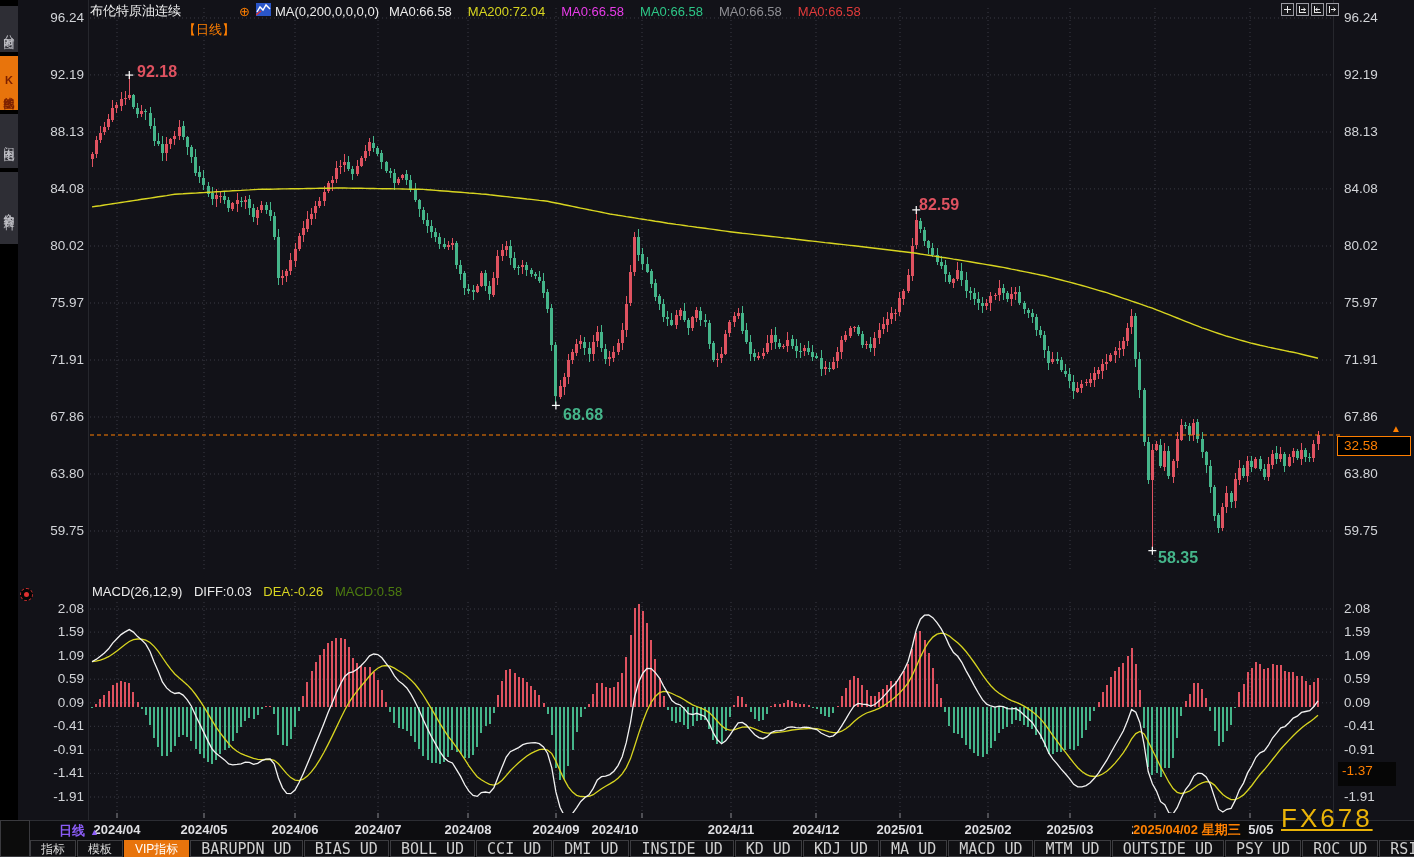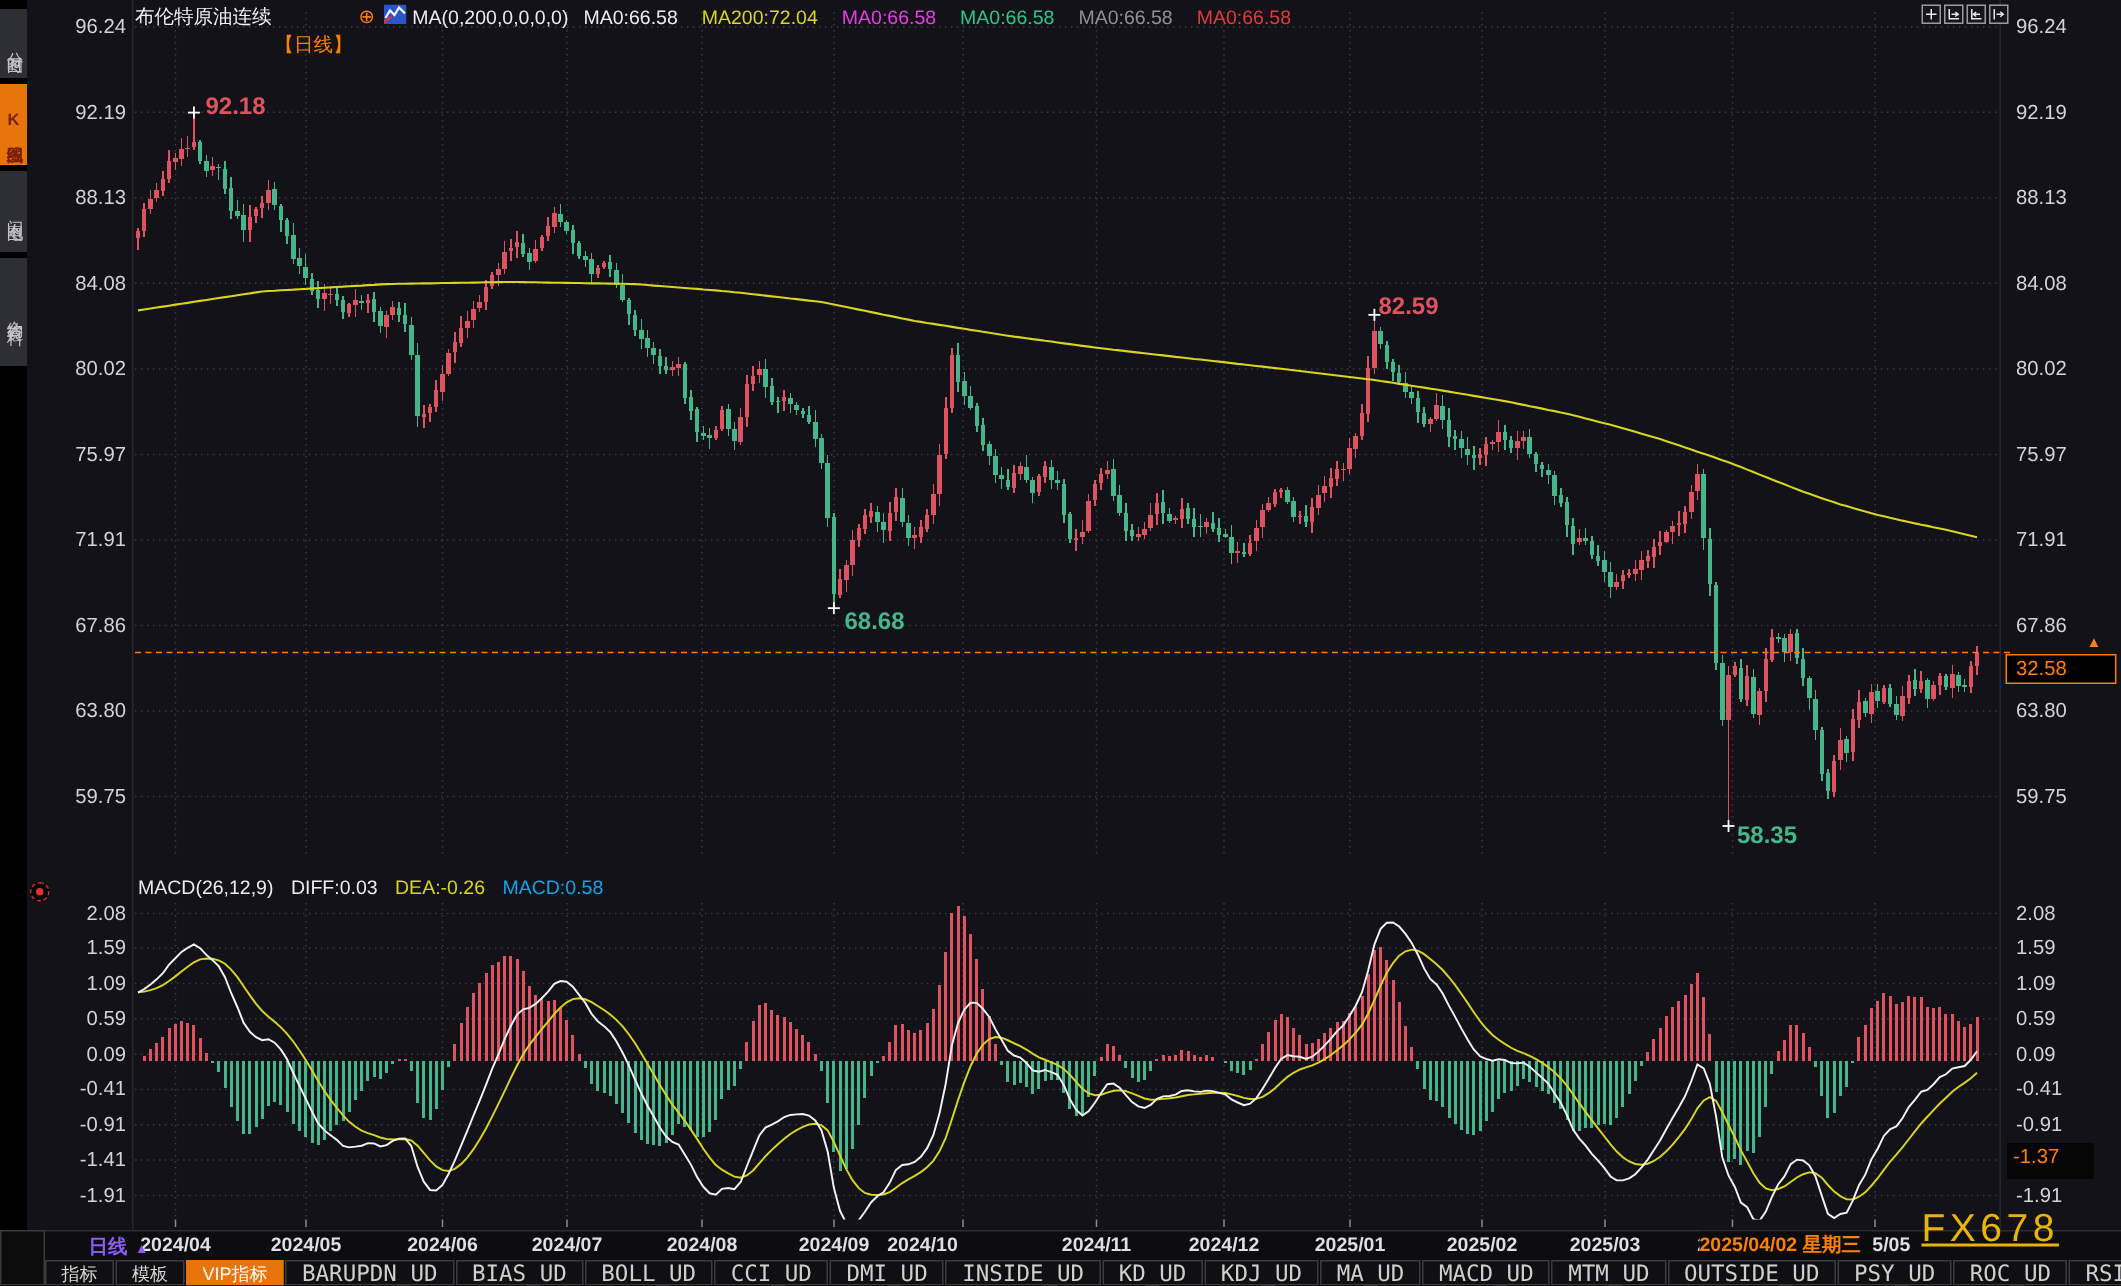--- a/index.html
+++ b/index.html
@@ -33,21 +33,21 @@
   .price-box{position:absolute;left:1337px;top:436px;width:66px;height:18px;line-height:18px;
              background:#000;border:1px solid #ff7f00;color:#ff7f00;font-size:13.5px;
              padding-left:6px;z-index:15;}
   .price-arrow{position:absolute;left:1391px;top:423px;color:#ff7f00;font-size:10px;z-index:15;}
   .macd-cross-box{position:absolute;left:1338px;top:762px;width:54px;height:24px;line-height:18px;
              background:#060606;color:#ff7f00;font-size:13.5px;padding-left:4px;z-index:15;}
   
   .macd-hdr{position:absolute;left:92px;top:584px;font-size:13px;z-index:10;white-space:nowrap;}
   .macd-hdr .w{color:#ececec;margin-right:8px;}
   .macd-hdr .y{color:#d8d520;margin-right:8px;}
-  .macd-hdr .m{color:#0ea5e9;text-align:right;}
+  .macd-hdr .m{color:#4d7c0f;text-align:right;}
   .burst{position:absolute;left:20px;top:588px;width:11px;height:11px;border:1px dashed #d03030;
          border-radius:50%;background:#050505;z-index:10;cursor:pointer;}
   .burst::after{content:"";position:absolute;left:3px;top:3px;width:5px;height:5px;border-radius:50%;
          background:#e03030;}
   
   .anno{position:absolute;font-size:16px;font-weight:bold;z-index:9;}
   
   .xaxis-row{position:absolute;left:0;top:820px;width:1414px;height:20px;background:#0d0d10;
              border-top:1px solid #2c2d33;z-index:25;}
   .corner-box{position:absolute;left:0;top:820px;width:30px;height:37px;background:#0c0c0c;

